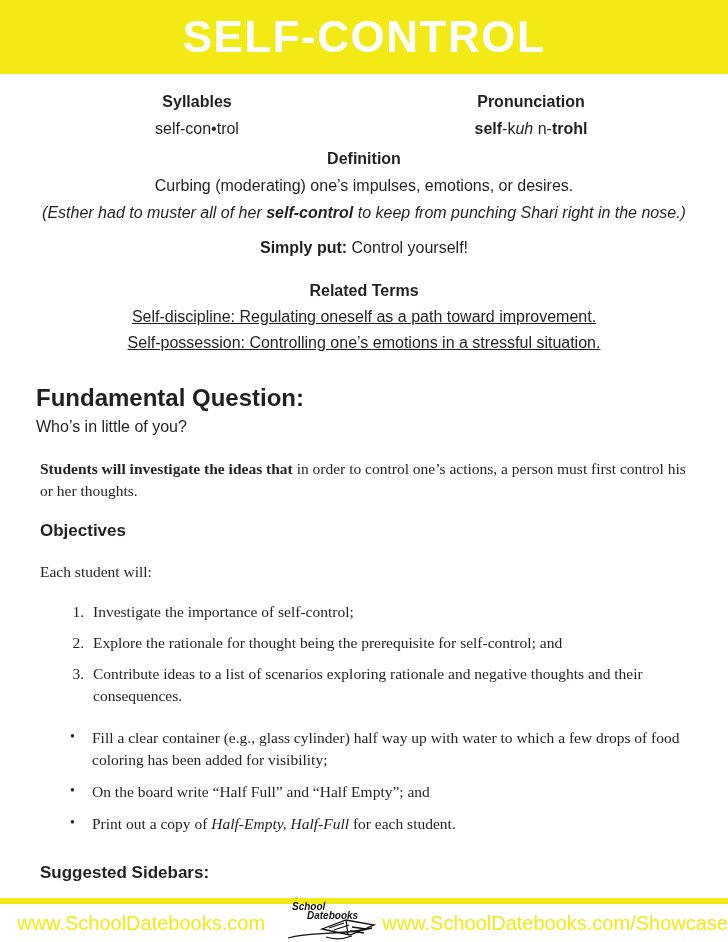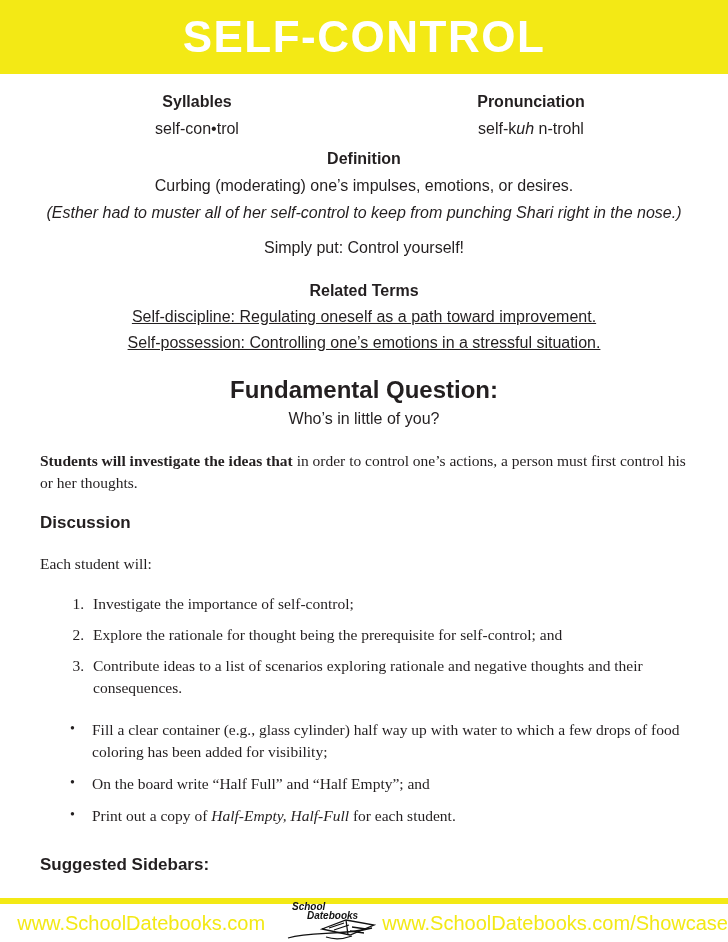--- a/index.html
+++ b/index.html
@@ -33,23 +33,23 @@
   }
   .lex-cols{display:flex;padding:0 30px;}
   .lex-col{flex:1;}
   .lex-label{font-weight:bold;margin-bottom:5px;}
   .definition-block{margin-top:9px;}
   .def-text{margin-top:5px;}
   .def-example{margin-top:6px;font-style:italic;}
   .simply-put{margin-top:13px;}
   .related-block{margin-top:21px;}
   .related-item{margin-top:4px;text-decoration:underline;}
-  b.inline{font-weight:normal;margin-top:40px;}
+  b.inline{font-weight:bold;margin-top:40px;}
   
-  .fundamental{margin-top:23px;text-align:center;}
+  .fundamental{margin-top:31px;text-align:left;padding-left:36px;}
   .fq-heading{margin:0;font-size:24px;font-weight:bold;}
   .fq-question{margin-top:6px;font-size:16px;}
   
   .content{
     padding:15px 40px 0 40px;
     font-family:"Liberation Serif",serif;
     font-size:15.5px;line-height:1.42;
     text-align:left;
   }
   .intro-par{margin:7px 0 0 0;}
@@ -124,21 +124,21 @@
 
 <section class="fundamental">
   <h2 class="fq-heading">Fundamental Question:</h2>
   <div class="fq-question">Who’s in little of you?</div>
 </section>
 
 <main class="content">
 
   <p class="intro-par"><b>Students will investigate the ideas that</b><span> in order to control one’s actions, a person must first control his or her thoughts.</span></p>
 
-  <h2 class="h-sans">Discussion</h2>
+  <h2 class="h-sans">Objectives</h2>
   <p class="plain-par">Each student will:</p>
   <ol class="obj-list">
     <li>Investigate the importance of self-control;</li>
     <li>Explore the rationale for thought being the prerequisite for self-control; and</li>
     <li>Contribute ideas to a list of scenarios exploring rationale and negative thoughts and their consequences.</li>
   </ol>
 
   <ul class="prep-list">
     <li>Fill a clear container (e.g., glass cylinder) half way up with water to which a few drops of food coloring has been added for visibility;</li>
     <li>On the board write “Half Full” and “Half Empty”; and</li>

